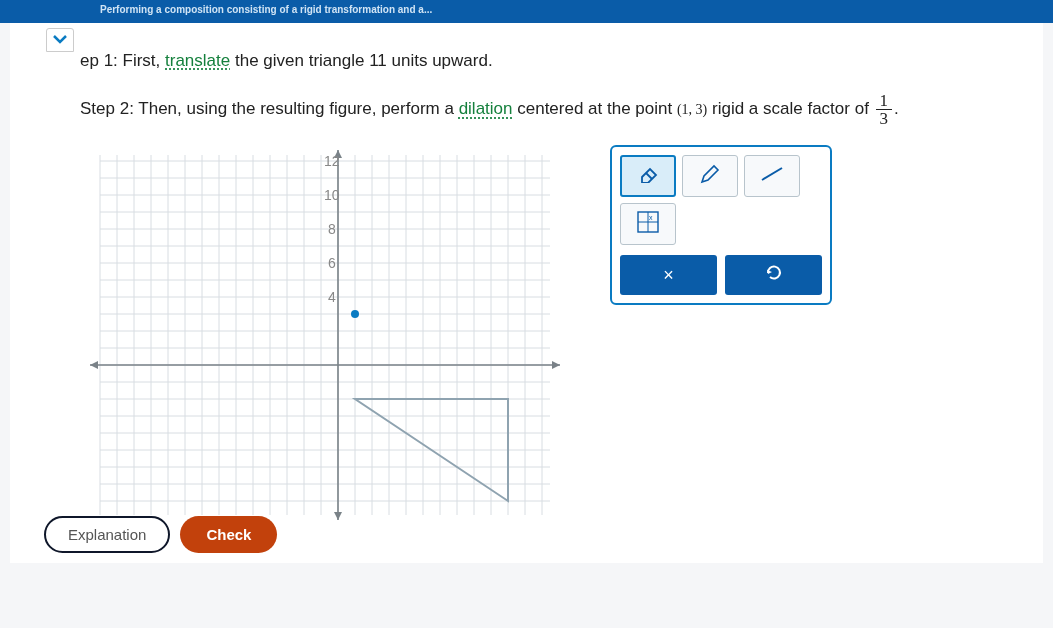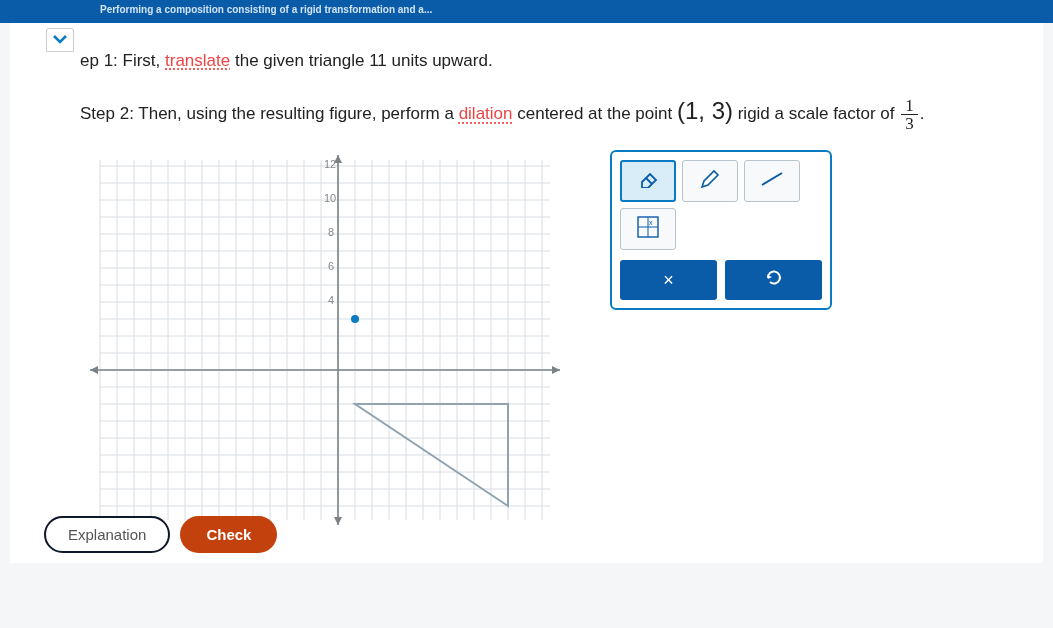--- a/index.html
+++ b/index.html
@@ -42,26 +42,26 @@
       min-height: 540px;
       position: relative;
     }
     .step-line {
       font-size: 17px;
       color: #222;
       margin-bottom: 18px;
       line-height: 1.6;
     }
     .link-term {
-      color: #ef4444;
+      color: #15803d;
       text-decoration: underline dotted;
       text-underline-offset: 3px;
       cursor: pointer;
     }
-    .math-inline { font-family: Liberation Sans, sans-serif; font-size: 24px; }
+    .math-inline { font-family: Liberation Serif, serif; font-size: 14px; }
     .fraction {
       display: inline-block;
       vertical-align: middle;
       text-align: center;
       font-family: 'Times New Roman', serif;
       font-size: 17px;
       line-height: 1;
       margin: 0 2px;
     }
     .fraction .num { display: block; border-bottom: 1px solid #222; padding: 0 4px; }
@@ -137,21 +137,21 @@
       border: none;
       border-radius: 22px;
       background: #c2410c;
       color: #fff;
       font-size: 15px;
       font-weight: bold;
       cursor: pointer;
     }
     .axis-label {
       position: absolute;
-      font-size: 11px;
+      font-size: 14px;
       color: #888;
     }
   </style>
 </head>
 <body>
 
 <div class="header-bar">
   <span>Performing a composition consisting of a rigid transformation and a...</span>
 </div>
 

